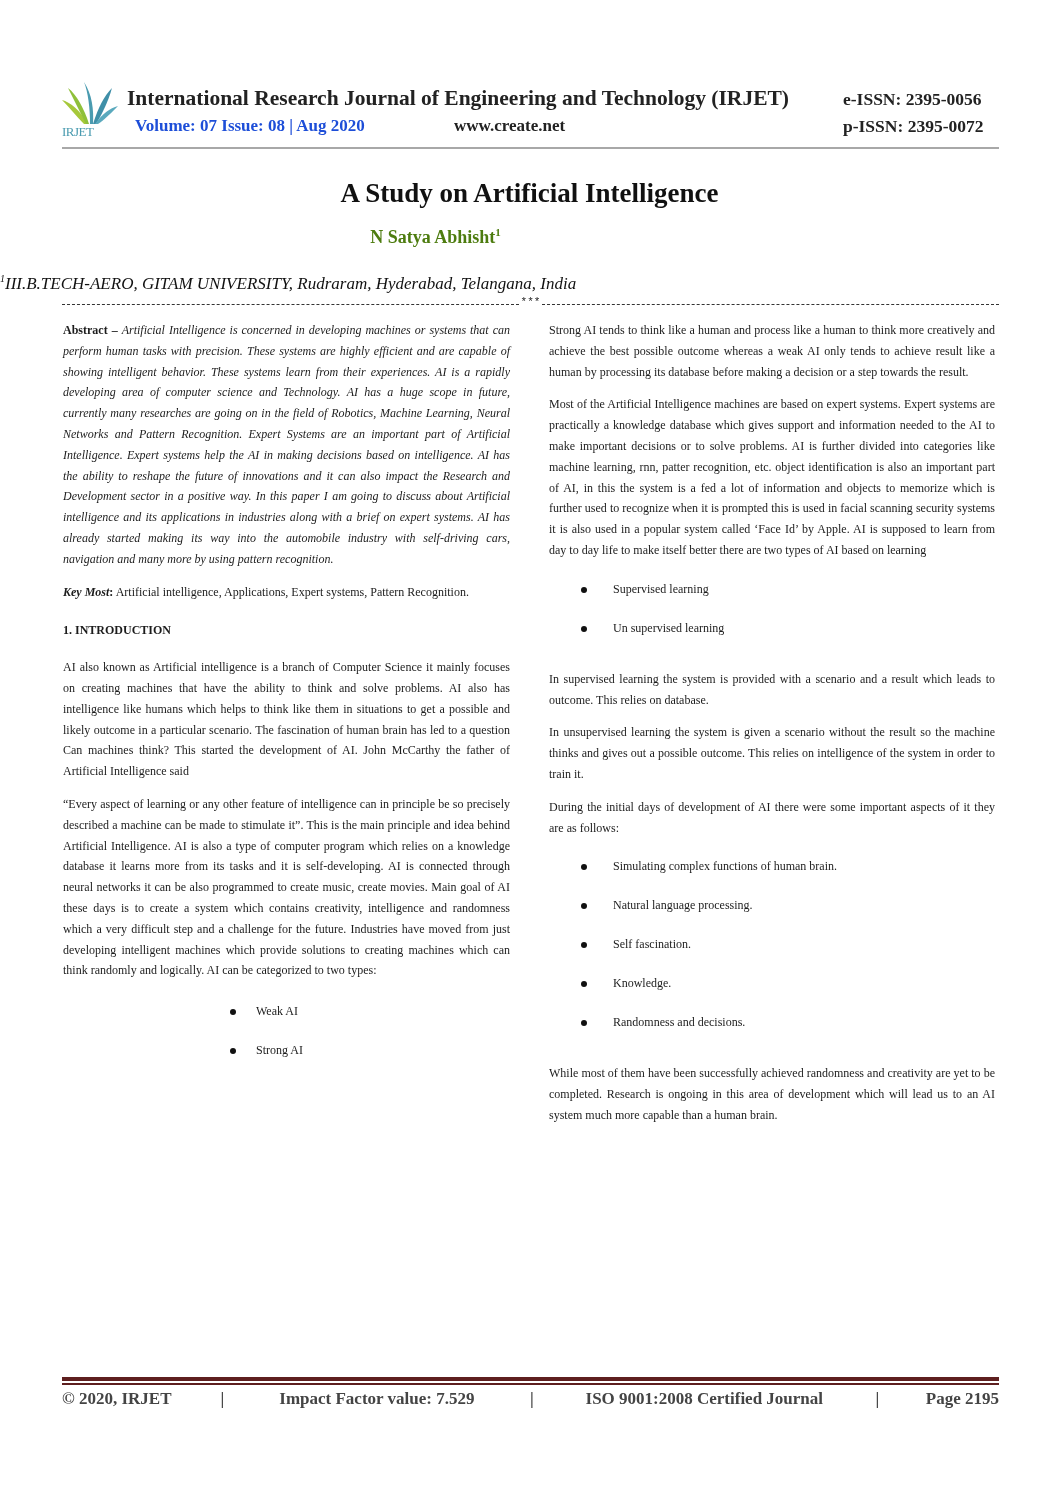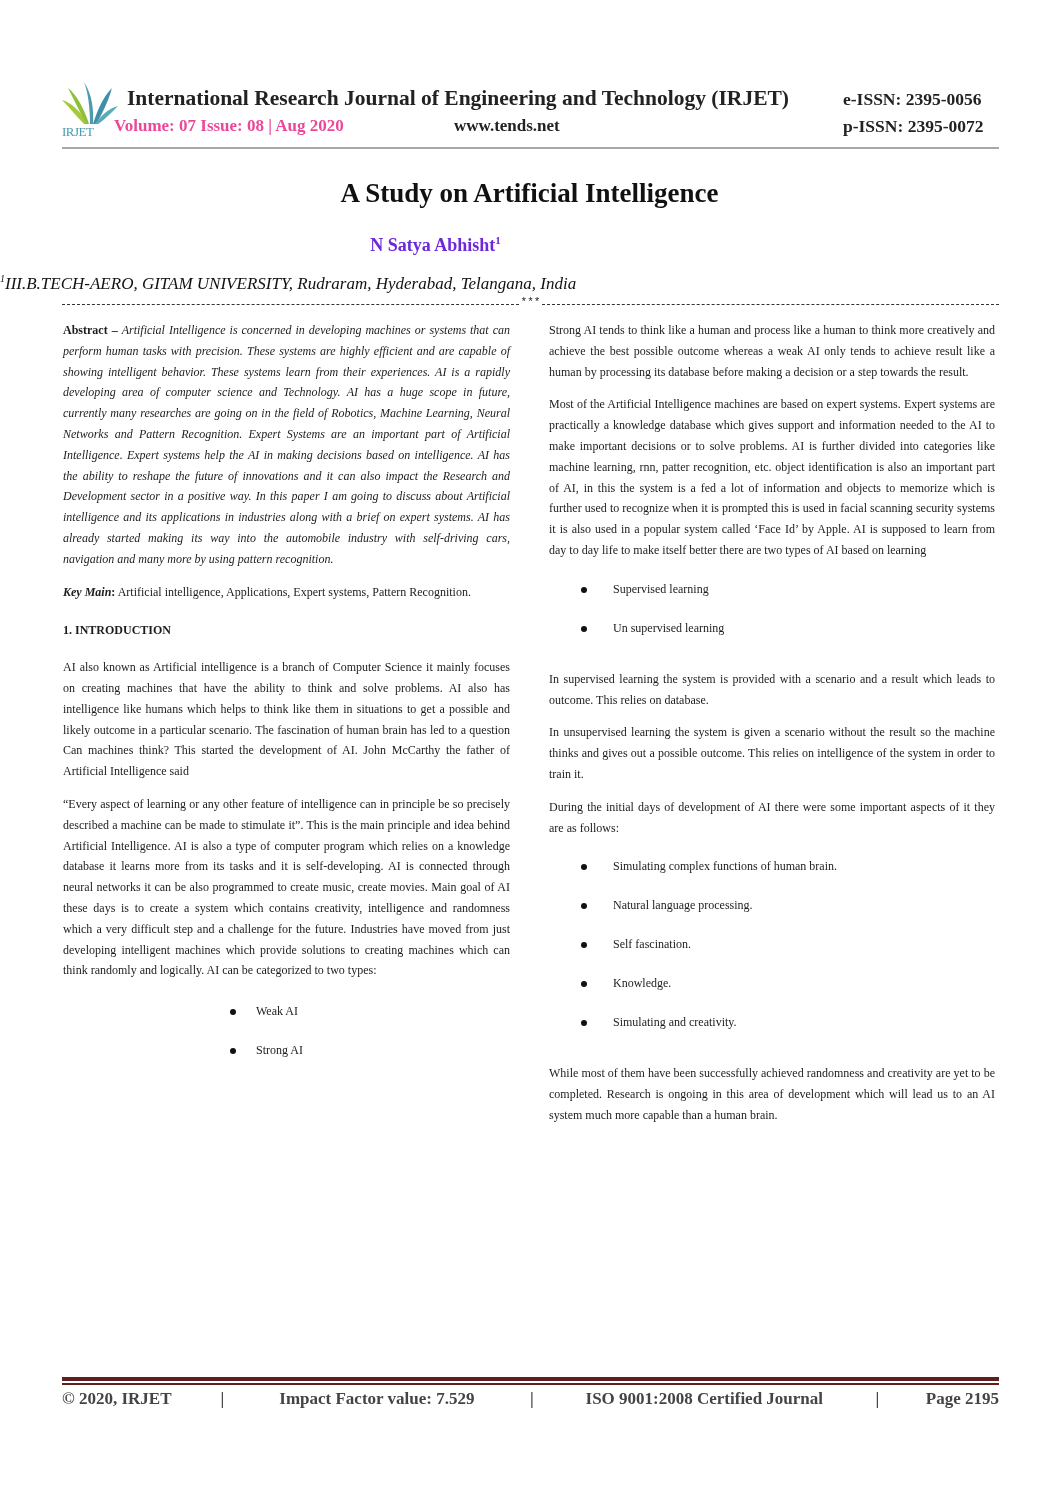--- a/index.html
+++ b/index.html
@@ -5,28 +5,28 @@
   html, body { margin: 0; padding: 0; background: #ffffff; }
   body { width: 1059px; height: 1497px; position: relative; overflow: hidden;
          font-family: "DejaVu Serif", serif; color: #1a1a1a; }
   .abs { position: absolute; }
 
   
   .logo { left: 60px; top: 80px; width: 60px; height: 62px; }
   .logo-text { position:absolute; left:2px; top:44px; font-family:"Liberation Serif", serif; font-size:13px; color:#4a9bb0; letter-spacing:-0.5px; }
   .journal-title { left: 127px; top: 86px; font-family: "Liberation Serif", serif; font-weight: bold; font-size: 21.5px; color: #222; white-space: nowrap; }
   .eissn { left: 843px; top: 89px; font-family: "Liberation Serif", serif; font-weight: bold; font-size: 17.5px; color:#222; white-space:nowrap; }
-  .volume { left: 114px; top: 116px; font-family: "Liberation Serif", serif; font-weight: bold; font-size: 17px; color: #ec4899; white-space: nowrap; }
+  .volume { left: 135px; top: 116px; font-family: "Liberation Serif", serif; font-weight: bold; font-size: 17px; color: #1d4ed8; white-space: nowrap; }
   .website { left: 454px; top: 116px; font-family: "Liberation Serif", serif; font-weight: bold; font-size: 17px; color: #222; white-space: nowrap; }
   .pissn { left: 843px; top: 116px; font-family: "Liberation Serif", serif; font-weight: bold; font-size: 17.5px; color:#222; white-space:nowrap; }
   .header-rule { left: 62px; top: 147px; width: 937px; height: 2px; background: #a8a8a8; }
 
   
   .paper-title { left: 0; width: 1059px; top: 178px; text-align: center; font-family: "Liberation Serif", serif; font-weight: bold; font-size: 27px; color:#111; }
-  .author { left: 0; width: 871px; top: 234px; text-align: center; font-family: "Liberation Serif", serif; font-weight: bold; font-size: 18px; color:#6d28d9; }
+  .author { left: 0; width: 871px; top: 226px; text-align: center; font-family: "Liberation Serif", serif; font-weight: bold; font-size: 18px; color:#4d7c0f; }
   .affil { left: 0; width: 1059px; top: 273px; text-align: left; font-family: "Liberation Serif", serif; font-style: italic; font-size: 17px; color:#111; }
   .divider { left: 62px; top: 296px; width: 937px; font-family: "Liberation Mono", monospace; font-size: 11px; color:#222; white-space: nowrap; overflow: hidden; display:flex; align-items:center; }
   .divider .dash { flex:1; border-top: 1.5px dashed #333; height:0; margin-top:4px; }
   .divider .stars { padding: 0 2px; font-size: 11px; }
 
   
   .col { position: absolute; font-family: Liberation Serif, serif; font-size: 12px; line-height: 20.8px; text-align: justify; color:#1c1c1c; }
   .col-left { left: 63px; top: 320px; width: 447px; }
   .col-right { left: 549px; top: 320px; width: 446px; }
   .col p { margin: 0 0 12px 0; }
@@ -58,36 +58,36 @@
     <path d="M29 44 C24 28 16 14 8 8 C14 20 20 32 26 44 Z" fill="#8fc03a"></path>
     <path d="M30 44 C30 28 28 12 24 2 C32 14 34 30 33 44 Z" fill="#4a9bb0"></path>
     <path d="M33 44 C38 28 44 16 52 8 C48 22 42 34 36 44 Z" fill="#3f8fa8"></path>
     <path d="M35 44 C42 34 50 28 58 26 C50 34 44 40 38 44 Z" fill="#5aa9bd"></path>
   </svg>
   <span class="logo-text">IRJET</span>
 </div>
 <div class="abs journal-title">International Research Journal of Engineering and Technology (IRJET)</div>
 <div class="abs eissn">e-ISSN: 2395-0056</div>
 <div class="abs volume">Volume: 07 Issue: 08 | Aug 2020</div>
-<div class="abs website">www.tends.net</div>
+<div class="abs website">www.create.net</div>
 <div class="abs pissn">p-ISSN: 2395-0072</div>
 <div class="abs header-rule"></div>
 
 <div class="abs paper-title">A Study on Artificial Intelligence</div>
 <div class="abs author"><span>N Satya Abhisht</span><sup style="font-size:11px;">1</sup></div>
 <div class="abs affil"><sup style="font-size:10px;">1</sup><span>III.B.TECH-AERO, GITAM UNIVERSITY, Rudraram, Hyderabad, Telangana, India</span></div>
 <div class="abs divider">
   <span class="dash"></span>
   <span class="stars">***</span>
   <span class="dash"></span>
 </div>
 
 <div class="col col-left">
   <p class="abstract"><span class="label">Abstract – </span><span>Artificial Intelligence is concerned in developing machines or systems that can perform human tasks with precision. These systems are highly efficient and are capable of showing intelligent behavior. These systems learn from their experiences. AI is a rapidly developing area of computer science and Technology. AI has a huge scope in future, currently many researches are going on in the field of Robotics, Machine Learning, Neural Networks and Pattern Recognition. Expert Systems are an important part of Artificial Intelligence. Expert systems help the AI in making decisions based on intelligence. AI has the ability to reshape the future of innovations and it can also impact the Research and Development sector in a positive way. In this paper I am going to discuss about Artificial intelligence and its applications in industries along with a brief on expert systems. AI has already started making its way into the automobile industry with self-driving cars, navigation and many more by using pattern recognition.</span></p>
-  <p style="margin-bottom:18px;"><span class="kw-label">Key Main</span><span class="kw-colon">:</span><span> Artificial intelligence, Applications, Expert systems, Pattern Recognition.</span></p>
+  <p style="margin-bottom:18px;"><span class="kw-label">Key Most</span><span class="kw-colon">:</span><span> Artificial intelligence, Applications, Expert systems, Pattern Recognition.</span></p>
   <div class="section-head">1. INTRODUCTION</div>
   <p>AI also known as Artificial intelligence is a branch of Computer Science it mainly focuses on creating machines that have the ability to think and solve problems. AI also has intelligence like humans which helps to think like them in situations to get a possible and likely outcome in a particular scenario. The fascination of human brain has led to a question Can machines think? This started the development of AI. John McCarthy the father of Artificial Intelligence said</p>
   <p style="margin-bottom:20px;">“Every aspect of learning or any other feature of intelligence can in principle be so precisely described a machine can be made to stimulate it”. This is the main principle and idea behind Artificial Intelligence. AI is also a type of computer program which relies on a knowledge database it learns more from its tasks and it is self-developing. AI is connected through neural networks it can be also programmed to create music, create movies. Main goal of AI these days is to create a system which contains creativity, intelligence and randomness which a very difficult step and a challenge for the future. Industries have moved from just developing intelligent machines which provide solutions to creating machines which can think randomly and logically. AI can be categorized to two types:</p>
   <ul class="bullets left-bullets">
     <li>
         <span class="dot"></span>
         <span class="txt">Weak AI</span>
       </li>
     <li>
         <span class="dot"></span>
@@ -124,21 +124,21 @@
     <li>
         <span class="dot"></span>
         <span class="txt">Self fascination.</span>
       </li>
     <li>
         <span class="dot"></span>
         <span class="txt">Knowledge.</span>
       </li>
     <li>
         <span class="dot"></span>
-        <span class="txt">Simulating and creativity.</span>
+        <span class="txt">Randomness and decisions.</span>
       </li>
   </ul>
   <p>While most of them have been successfully achieved randomness and creativity are yet to be completed. Research is ongoing in this area of development which will lead us to an AI system much more capable than a human brain.</p>
 </div>
 
 <div class="abs footer-rule1"></div>
 <div class="abs footer-rule2"></div>
 <div class="abs footer">
   <span style="width:157px;">© 2020, IRJET</span>
   <span style="width:37px;">|</span>

